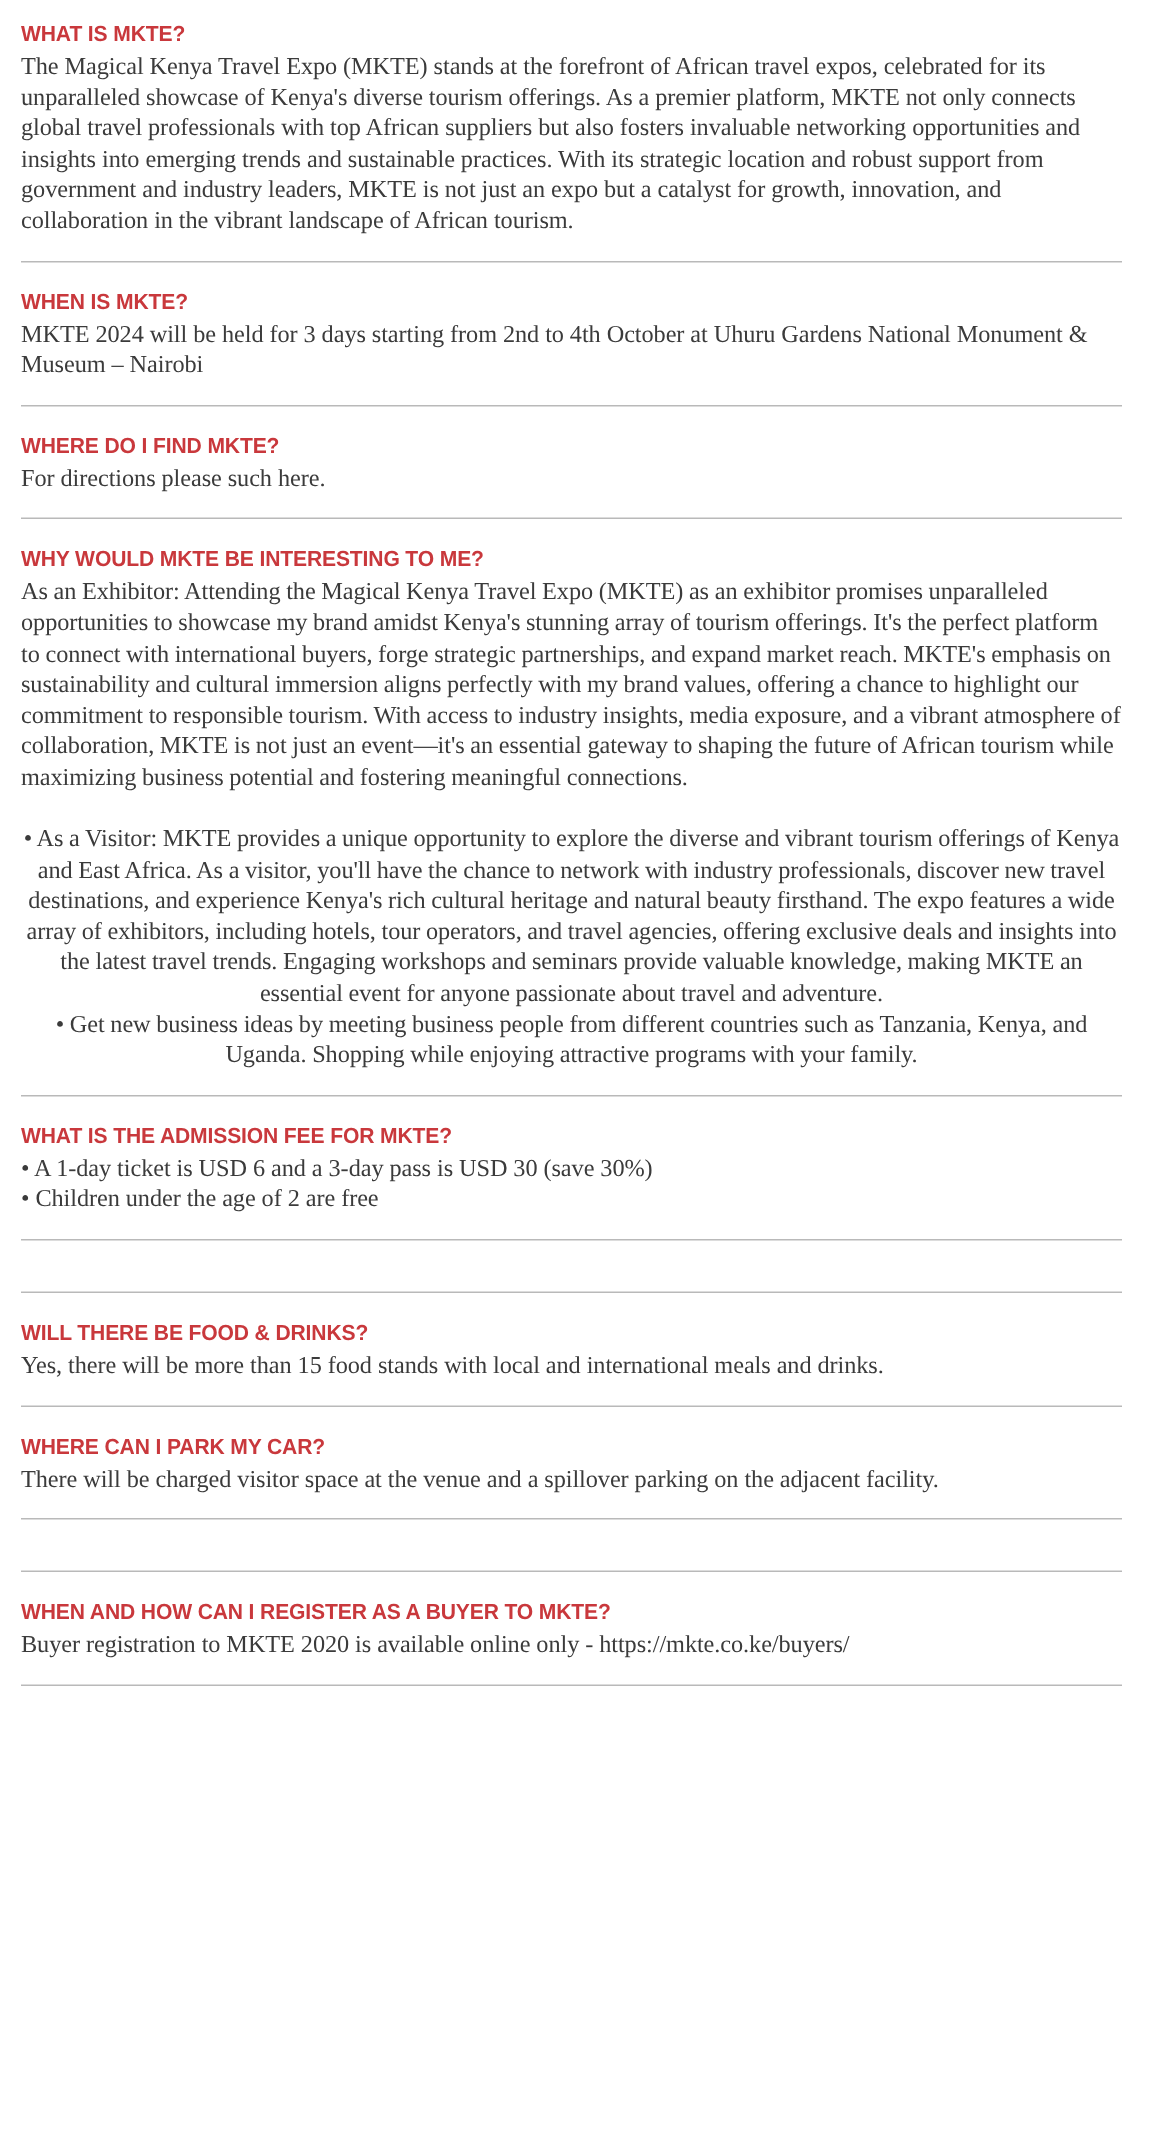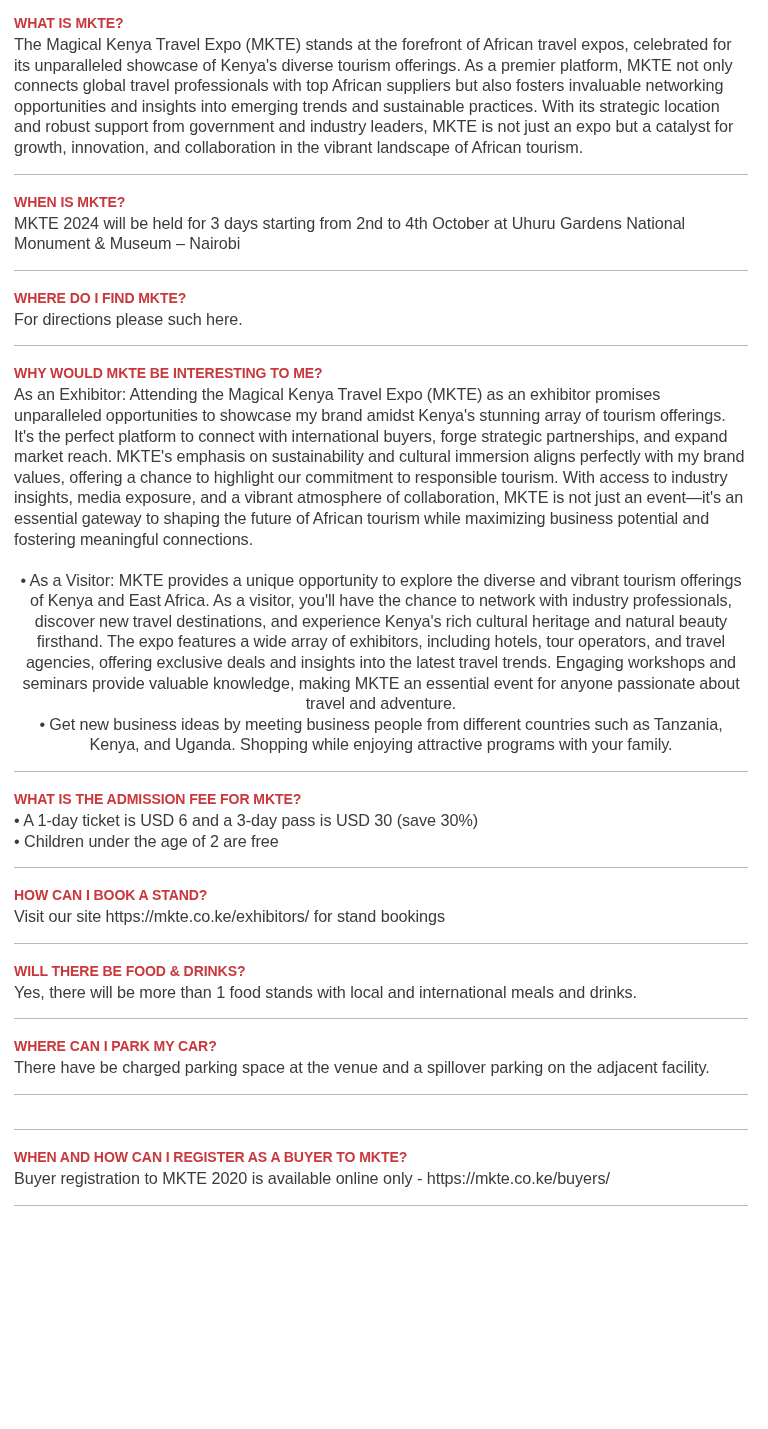--- a/index.html
+++ b/index.html
@@ -31,21 +31,21 @@
     font-size: 14.5px;
     letter-spacing: -0.1px;
     line-height: 19px;
     margin: 0 0 1px 0;
     white-space: nowrap;
     transform: scaleX(0.97);
     transform-origin: left center;
   }
   .faq-body {
     color: #3b3b3b;
-    font-family: Liberation Sans, sans-serif;
+    font-family: Liberation Serif, serif;
     font-size: 16.2px;
     line-height: 20.6px;
     margin: 0;
     letter-spacing: -0.05px;
     text-align: left;
   }
   .faq-body.tight {
     word-spacing: -0.2px;
   }
   .faq-body p {
@@ -116,44 +116,38 @@
     <h2 class="faq-heading">WHAT IS THE ADMISSION FEE FOR MKTE?</h2>
     <div class="faq-body">
       <p style="white-space: pre-line;">• A 1-day ticket is USD 6 and a 3-day pass is USD 30 (save 30%)
 • Children under the age of 2 are free</p>
     </div>
   </section>
   <div class="sec-gap-bottom"></div>
   <hr class="divider">
   <div class="sec-gap-top"></div>
 
-  <section class="faq-section">
-    <h2 class="faq-heading">HOW CAN I BOOK A STAND?</h2>
-    <div class="faq-body">
-      <p>Visit our site https://mkte.co.ke/exhibitors/ for stand bookings</p>
-    </div>
-  </section>
   <div class="sec-gap-bottom"></div>
   <hr class="divider">
   <div class="sec-gap-top"></div>
 
   <section class="faq-section">
     <h2 class="faq-heading">WILL THERE BE FOOD &amp; DRINKS?</h2>
     <div class="faq-body">
-      <p>Yes, there will be more than 1 food stands with local and international meals and drinks.</p>
+      <p>Yes, there will be more than 15 food stands with local and international meals and drinks.</p>
     </div>
   </section>
   <div class="sec-gap-bottom"></div>
   <hr class="divider">
   <div class="sec-gap-top"></div>
 
   <section class="faq-section">
     <h2 class="faq-heading">WHERE CAN I PARK MY CAR?</h2>
     <div class="faq-body">
-      <p>There have be charged parking space at the venue and a spillover parking on the adjacent facility.</p>
+      <p>There will be charged visitor space at the venue and a spillover parking on the adjacent facility.</p>
     </div>
   </section>
   <div class="sec-gap-bottom"></div>
   <hr class="divider">
   <div class="sec-gap-top"></div>
 
   <div class="sec-gap-bottom"></div>
   <hr class="divider">
   <div class="sec-gap-top"></div>
 

